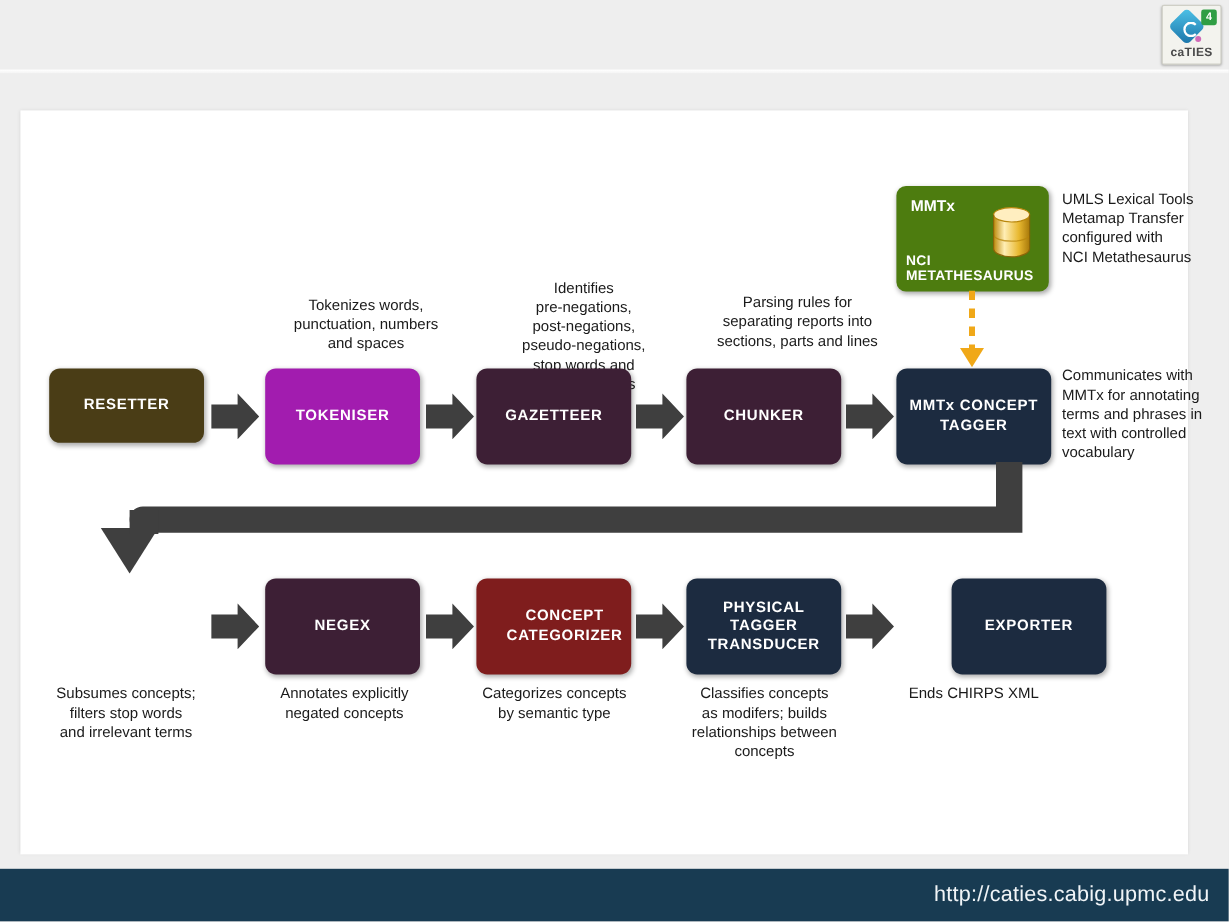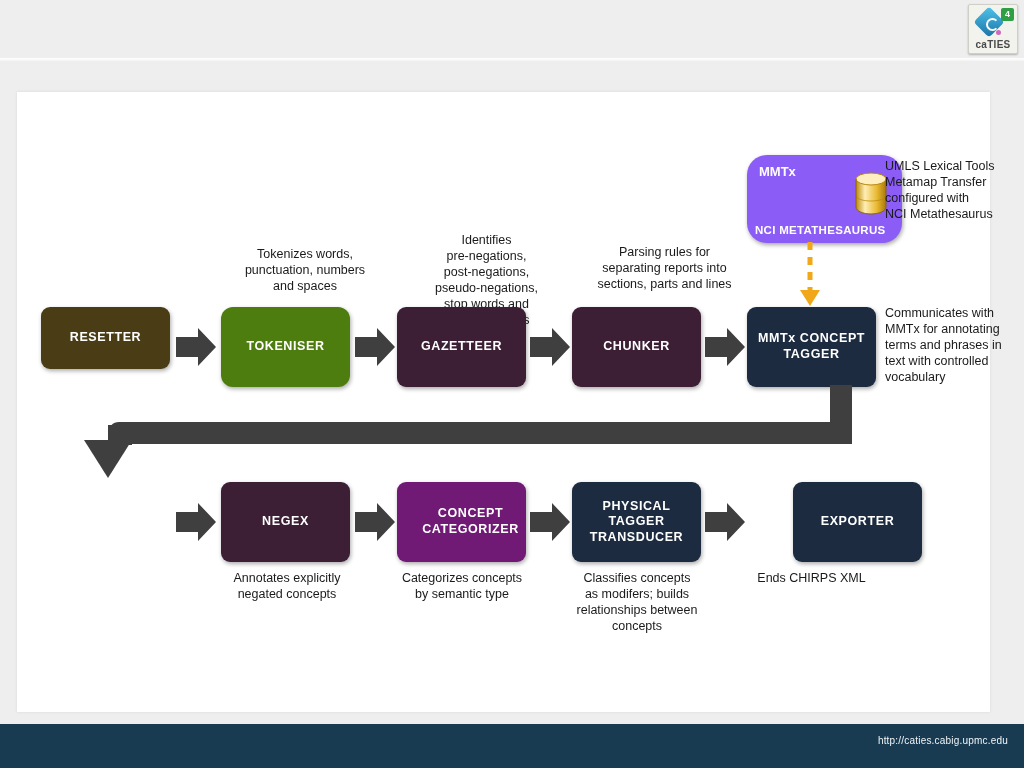--- a/index.html
+++ b/index.html
@@ -93,21 +93,21 @@
   }
 
   
   #footer {
     position: absolute; left: 0; bottom: 0;
     width: 1024px; height: 44px;
     background: #183b52;
   }
   #footer-url {
     position: absolute; right: 16px; top: 11px;
-    font-size: 10px; color: #f0f4f7;
+    font-size: 18px; color: #f0f4f7;
     letter-spacing: .2px;
   }
 
   
   #stage { position: absolute; left: 0; top: 0; width: 973px; height: 620px; }
 
   .node {
     position: absolute;
     border-radius: 9px;
     display: flex; align-items: center; justify-content: center;
@@ -130,24 +130,23 @@
   }
   .caption.left { text-align: left; }
 
   
   .chev { position: absolute; width: 38px; height: 42px; }
   .chev svg { display: block; }
 
   
   #mmtx-box {
     position: absolute;
-    border-radius: 20px;
-    background: #8b5cf6;
+    border-radius: 8px;
+    background: #4d7c0f;
     box-shadow: 1px 2px 4px rgba(0,0,0,.35);
-    padding-left: 28px;
   }
   #mmtx-label {
     position: absolute; left: 12px; top: 9px;
     color: #fff; font-size: 13px; font-weight: bold;
   }
   #mmtx-sub {
     position: absolute; left: 8px; bottom: 7px;
     color: #fff; font-size: 11.5px; font-weight: bold;
     letter-spacing: .3px;
   }
@@ -227,21 +226,21 @@
 pseudo-negations,
 stop words and
 irrelevant terms</div>
       <div class="caption" style="left:545px; top:152px; width:205px; white-space:pre-line;">Parsing rules for
 separating reports into
 sections, parts and lines</div>
 
       <div class="node" style="left:24px; top:215px; width:129px; height:62px; background:#4a3d16;">
         <span>RESETTER</span>
       </div>
-      <div class="node" style="left:204px; top:215px; width:129px; height:80px; background:#4d7c0f;border-radius:12px;">
+      <div class="node" style="left:204px; top:215px; width:129px; height:80px; background:#a21caf;">
         <span>TOKENISER</span>
       </div>
       <div class="node" style="left:555px; top:215px; width:129px; height:80px; background:#3d1f35;">
         <span>CHUNKER</span>
       </div>
       <div class="node" style="left:380px; top:215px; width:129px; height:80px; background:#3d1f35;">
         <span>GAZETTEER</span>
       </div>
       <div class="node" style="left:730px; top:215px; width:129px; height:80px; background:#1c2b40; white-space:pre-line;">
         <span>MMTx CONCEPT
@@ -279,21 +278,21 @@
         <svg width="790" height="95" viewBox="0 0 790 95">
           <path d="M764,0 L764,48 L42,48" fill="none" stroke="#3f3f3f" stroke-width="22" stroke-linejoin="miter" stroke-linecap="round"></path>
           <polygon points="31,93 7,55 55,55" fill="#3f3f3f"></polygon>
           <rect x="31" y="40" width="24" height="20" fill="#3f3f3f"></rect>
         </svg>
       </div>
 
       <div class="node" style="left:204px; top:390px; width:129px; height:80px; background:#3d1f35;">
         <span>NEGEX</span>
       </div>
-      <div class="node" style="left:380px; top:390px; width:129px; height:80px; background:#701a75; white-space:pre-line;padding-left:24px;">
+      <div class="node" style="left:380px; top:390px; width:129px; height:80px; background:#7f1d1d; white-space:pre-line;padding-left:24px;">
         <span>CONCEPT
 CATEGORIZER</span>
       </div>
       <div class="node" style="left:555px; top:390px; width:129px; height:80px; background:#1c2b40; white-space:pre-line;">
         <span>PHYSICAL TAGGER
 TRANSDUCER</span>
       </div>
       <div class="node" style="left:730px; top:390px; width:129px; height:80px; background:#1c2b40;margin-left:46px;">
         <span>EXPORTER</span>
       </div>
@@ -312,20 +311,23 @@
         <svg width="40" height="42" viewBox="0 0 40 42">
             <path d="M0,11 L22,11 L22,2 L40,21 L22,40 L22,31 L0,31 Z" fill="#3f3f3f"></path>
           </svg>
       </div>
       <div class="chev" style="left:688px; top:409px;">
         <svg width="40" height="42" viewBox="0 0 40 42">
             <path d="M0,11 L22,11 L22,2 L40,21 L22,40 L22,31 L0,31 Z" fill="#3f3f3f"></path>
           </svg>
       </div>
 
+      <div class="caption" style="left:-2px; top:478px; width:180px; white-space:pre-line;">Subsumes concepts;
+filters stop words
+and irrelevant terms</div>
       <div class="caption" style="left:185px; top:478px; width:170px; white-space:pre-line;">Annotates explicitly
 negated concepts</div>
       <div class="caption" style="left:362px; top:478px; width:166px; white-space:pre-line;">Categorizes concepts
 by semantic type</div>
       <div class="caption" style="left:539px; top:478px; width:162px; white-space:pre-line;">Classifies concepts
 as modifers; builds
 relationships between
 concepts</div>
       <div class="caption" style="left:718px; top:478px; width:153px; white-space:pre-line;">Ends CHIRPS XML</div>
 

